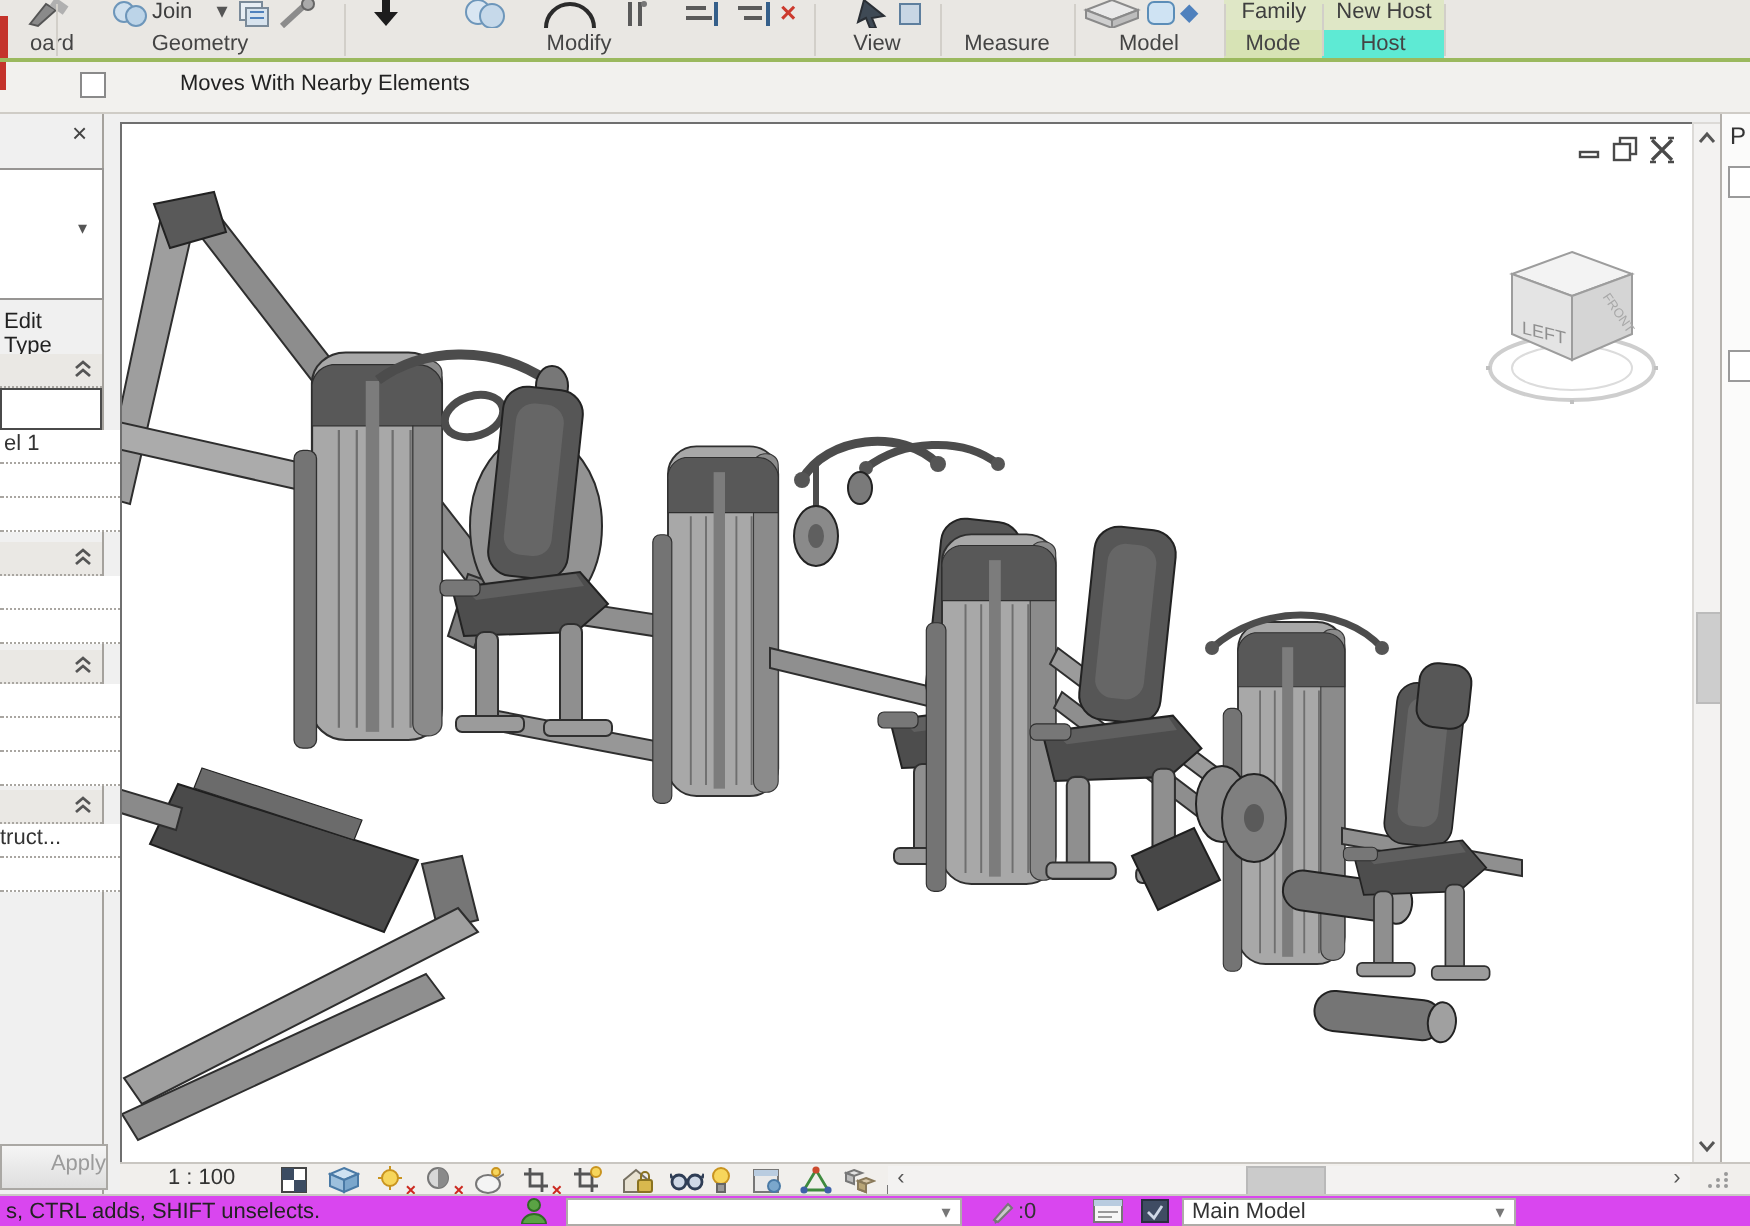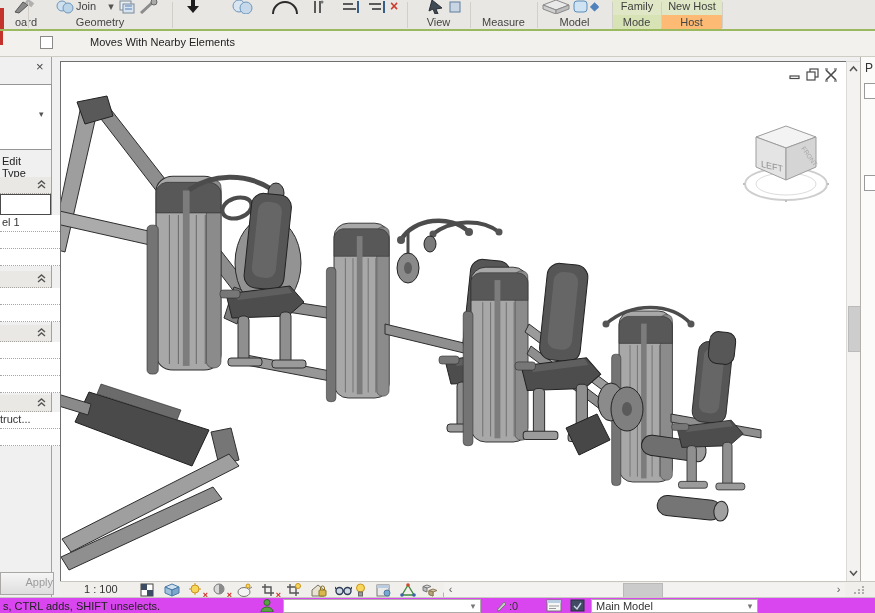--- a/index.html
+++ b/index.html
@@ -118,25 +118,26 @@
     </svg>
     <svg class="abs ricon" style="left:573px;width:16px;" width="16" height="14">
       <rect x="1" y="1" width="13" height="11" rx="3" fill="#cfe3f3" stroke="#5b8db8"></rect>
     </svg>
     <span class="abs ricon" style="left:590px;width:16px;color:#4f81bd;font-size:12px;line-height:13px;">◆</span>
     <span class="abs ribbon-text-btn" style="left:614px;width:46px;">Family</span>
     <span class="abs ribbon-text-btn" style="left:663px;width:58px;">New Host</span>
 
     <span class="abs panel-label" style="left:12px;width:28px;">oard</span>
     <span class="abs panel-label" style="left:28px;width:144px;">Geometry</span>
+    <span class="abs panel-label" style="left:172px;width:235px;">Modify</span>
     <span class="abs panel-label" style="left:407px;width:63px;">View</span>
     <span class="abs panel-label" style="left:470px;width:67px;">Measure</span>
     <span class="abs panel-label" style="left:537px;width:75px;">Model</span>
     <span class="abs panel-label" style="left:612px;width:49px;background:#d7e3b5;">Mode</span>
-    <span class="abs panel-label" style="left:661px;width:61px;background:#fdba74;">Host</span>
+    <span class="abs panel-label" style="left:661px;width:61px;background:#5eead4;">Host</span>
 
     <div class="abs panel-sep" style="left:28px;"></div>
     <div class="abs panel-sep" style="left:172px;"></div>
     <div class="abs panel-sep" style="left:407px;"></div>
     <div class="abs panel-sep" style="left:470px;"></div>
     <div class="abs panel-sep" style="left:537px;"></div>
     <div class="abs panel-sep" style="left:612px;"></div>
     <div class="abs panel-sep" style="left:661px;"></div>
     <div class="abs panel-sep" style="left:722px;"></div>
     <div class="abs ribbon-green-line"></div>

